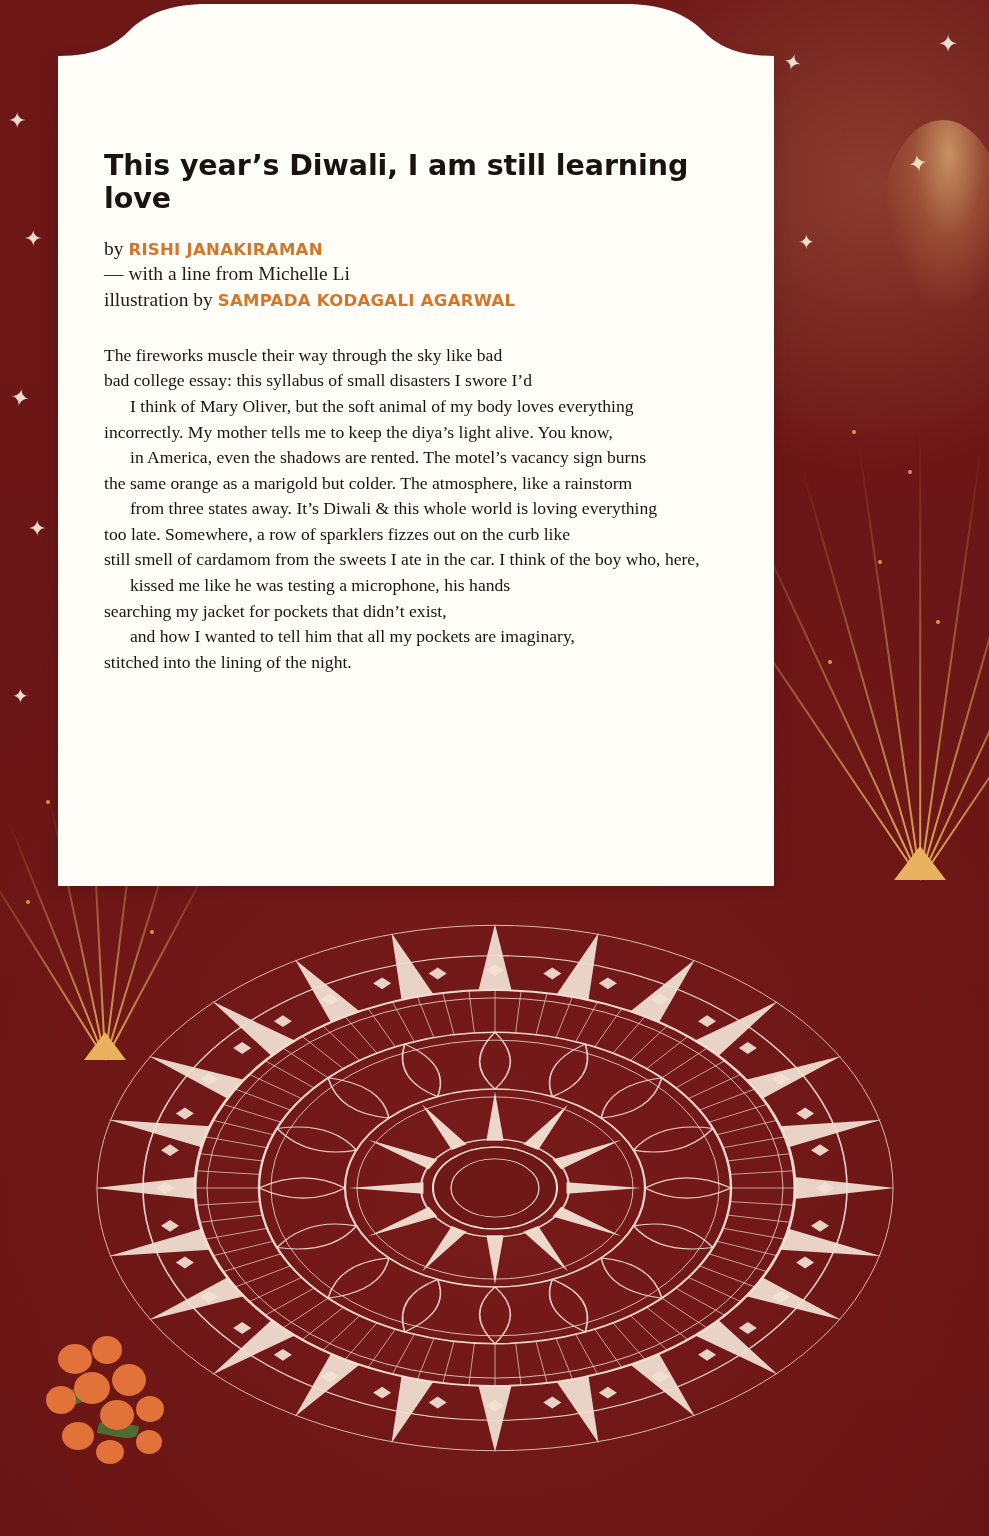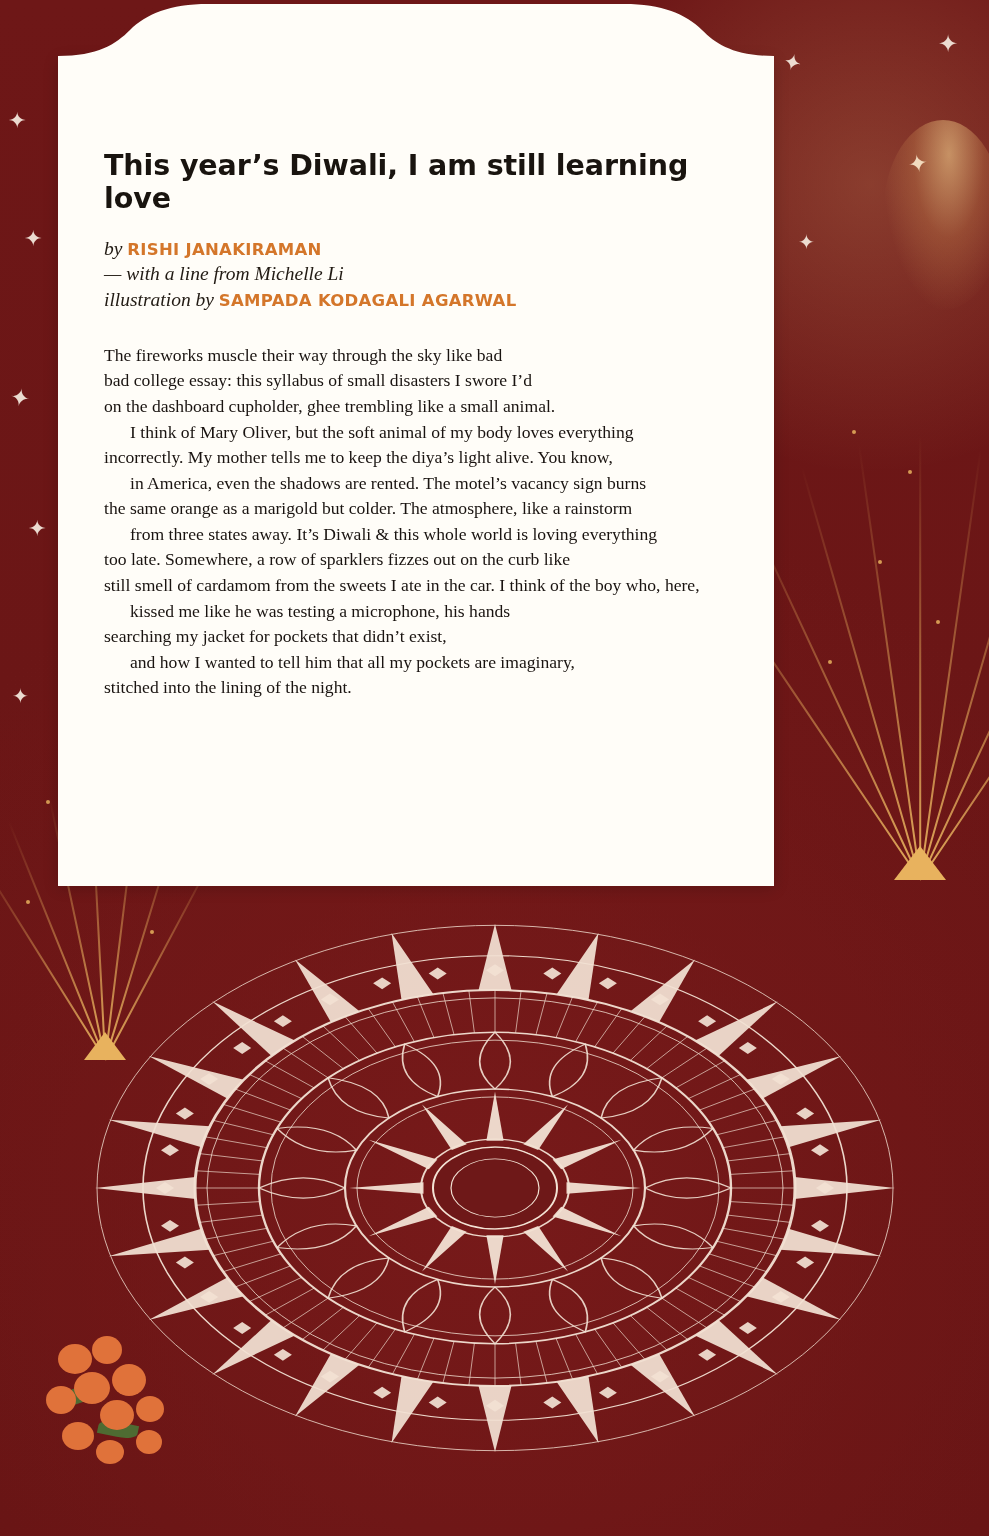--- a/index.html
+++ b/index.html
@@ -76,31 +76,30 @@
     margin: 0 0 20px 0;
     line-height: 1.15;
   }
 
   .byline {
     font-family: "Liberation Serif", serif;
     font-size: 19.5px;
     color: #221b14;
     line-height: 1.32;
   }
-  .byline .italic { font-style: italic; }
+  .byline .italic { }
   .byline .name {
     font-family: "DejaVu Sans", sans-serif;
     font-weight: bold;
     font-size: 16.5px;
     letter-spacing: .3px;
     color: #d4762a;
     font-style: normal;
   }
   .byline .credit-line {
-    font-style: italic;
     display: block;
   }
 
   #poem {
     margin-top: 30px;
     font-family: "Liberation Serif", serif;
     font-size: 17.6px;
     line-height: 25.6px;
     color: #191310;
   }
@@ -453,21 +452,20 @@
         <span class="credit-line">— with a line from Michelle Li</span>
         <div>
           <span class="italic">illustration by</span>
           <span class="name">SAMPADA KODAGALI AGARWAL</span>
         </div>
       </div>
 
       <div id="poem">
           <div class="l">The fireworks muscle their way through the sky like bad</div>
           <div class="l">bad college essay: this syllabus of small disasters I swore I’d</div>
-          <div class="l">on the dashboard cupholder, ghee trembling like a small animal.</div>
           <div class="l ind">I think of Mary Oliver, but the soft animal of my body loves everything</div>
           <div class="l">incorrectly. My mother tells me to keep the diya’s light alive. You know,</div>
           <div class="l ind">in America, even the shadows are rented. The motel’s vacancy sign burns</div>
           <div class="l">the same orange as a marigold but colder. The atmosphere, like a rainstorm</div>
           <div class="l ind">from three states away. It’s Diwali &amp; this whole world is loving everything</div>
           <div class="l">too late. Somewhere, a row of sparklers fizzes out on the curb like</div>
           <div class="l">still smell of cardamom from the sweets I ate in the car. I think of the boy who, here,</div>
           <div class="l ind">kissed me like he was testing a microphone, his hands</div>
           <div class="l">searching my jacket for pockets that didn’t exist,</div>
           <div class="l ind">and how I wanted to tell him that all my pockets are imaginary,</div>

